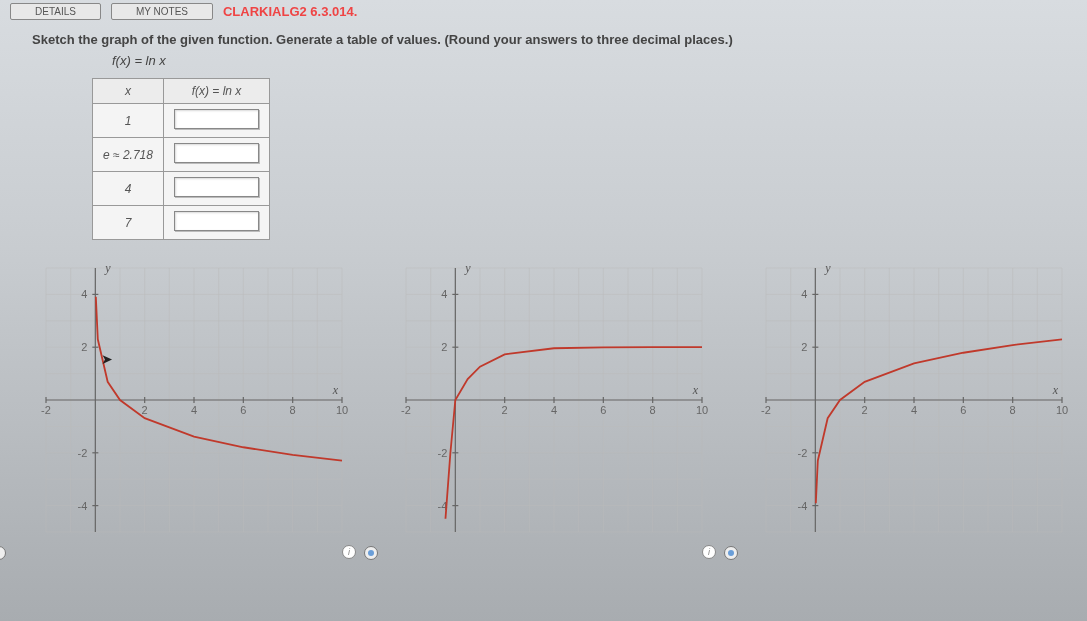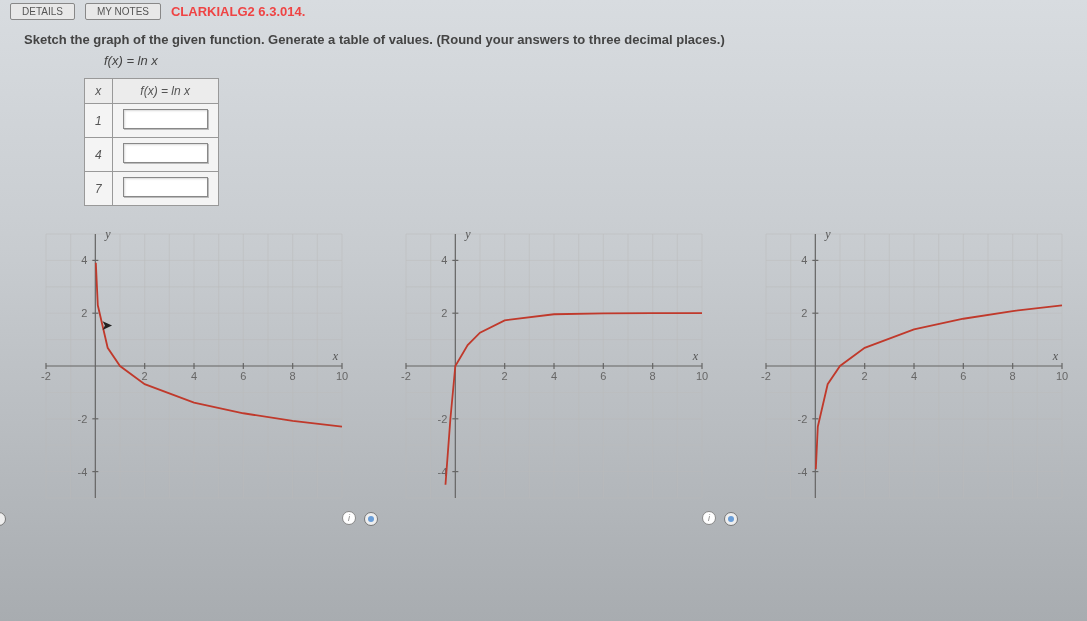--- a/index.html
+++ b/index.html
@@ -15,31 +15,31 @@
     display: flex;
     align-items: center;
     gap: 10px;
     padding: 0 10px;
     height: 22px;
   }
   .btn-outline {
     border: 1px solid #888;
     background: #e8e8e8;
     font-size: 10px;
-    padding: 2px 11px;
+    padding: 2px 24px;
     border-radius: 2px;
     color: #555;
   }
   .assign-code {
     font-weight: bold;
     font-size: 13px;
     color: #ef4444;
   }
   .prompt-area {
-    padding: 10px 24px 4px;
+    padding: 10px 32px 4px;
   }
   .prompt-text {
     font-size: 13px;
     color: #444;
     font-weight: bold;
   }
   .func-def {
     font-style: italic;
     font-size: 13px;
     color: #444;
@@ -126,20 +126,24 @@
   <div class="func-def">f(x) = ln x</div>
 
   <table class="vals-table">
     <tbody>
         <tr>
       <th>x</th>
       <th>f(x) = ln x</th>
     </tr>
     <tr>
       <td>1</td>
+      <td><span class="answer-box"></span></td>
+    </tr>
+    <tr>
+      <td>e ≈ 2.718</td>
       <td><span class="answer-box"></span></td>
     </tr>
     <tr>
       <td>4</td>
       <td><span class="answer-box"></span></td>
     </tr>
     <tr>
       <td>7</td>
       <td><span class="answer-box"></span></td>
     </tr>

